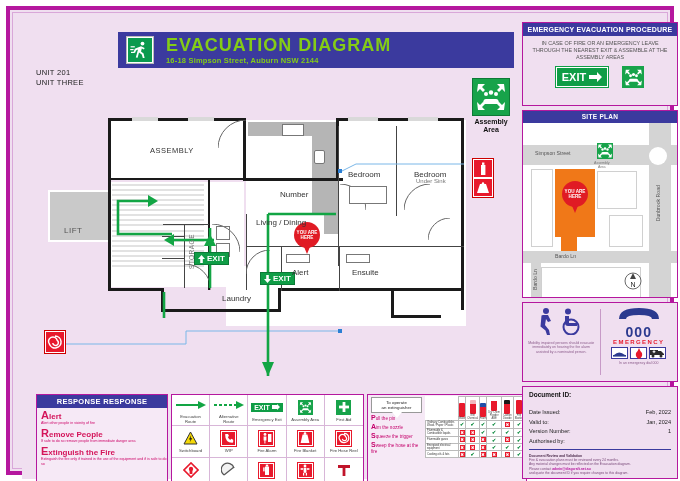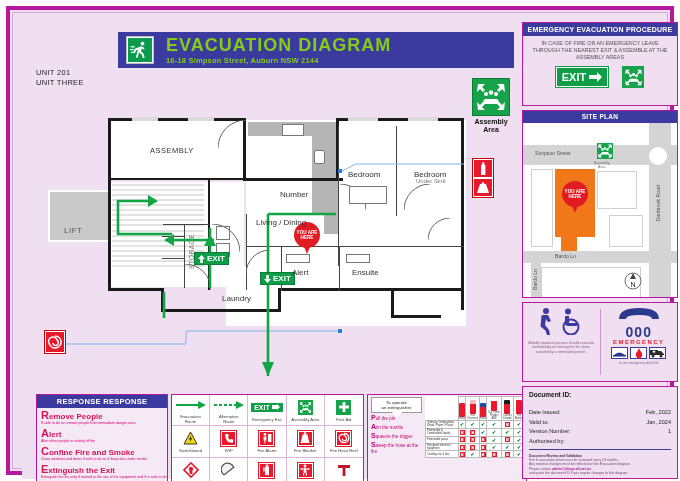--- a/index.html
+++ b/index.html
@@ -493,33 +493,29 @@
                 <path d="M1 11 L4 2 L10 2 L13 11 Z" fill="#fff"></path>
                 <circle cx="7" cy="1.5" r="1.2" fill="#fff"></circle>
               </svg>
         </div>
       </div>
     </div>
 
     <div class="er-panel">
       <div class="panel-head">RESPONSE RESPONSE</div>
       <div class="race-item">
+        <div class="race-title"><span class="lead">A</span><span>lert</span></div>
+        <div class="race-desc">Alert other people in vicinity of fire</div>
+      </div>
+      <div class="race-item">
         <div class="race-title"><span class="lead">R</span><span>emove People</span></div>
         <div class="race-desc">If safe to do so remove people from immediate danger area</div>
       </div>
       <div class="race-item">
-        <div class="race-title"><span class="lead">A</span><span>lert</span></div>
-        <div class="race-desc">Alert other people in vicinity of fire</div>
-      </div>
-      <div class="race-item">
-        <div class="race-title"><span class="lead">C</span><span>onfine Fire and Smoke</span></div>
-        <div class="race-desc">Close windows and doors if safe to do so &amp; keep due under smoke</div>
-      </div>
-      <div class="race-item">
-        <div class="race-title"><span class="lead">E</span><span>xtinguish the Exit</span></div>
+        <div class="race-title"><span class="lead">E</span><span>xtinguish the Fire</span></div>
         <div class="race-desc">Extinguish the fire only if trained in the use of the equipment and if is safe to do so</div>
       </div>
     </div>
 
     <div class="legend">
       <div class="lg-cell">
         <div class="lg-ico">
           <svg width="30" height="8">
                 <line x1="0" y1="4" x2="22" y2="4" stroke="#12a544" stroke-width="2"></line>
                 <polygon points="22,0 30,4 22,8" fill="#12a544"></polygon>

